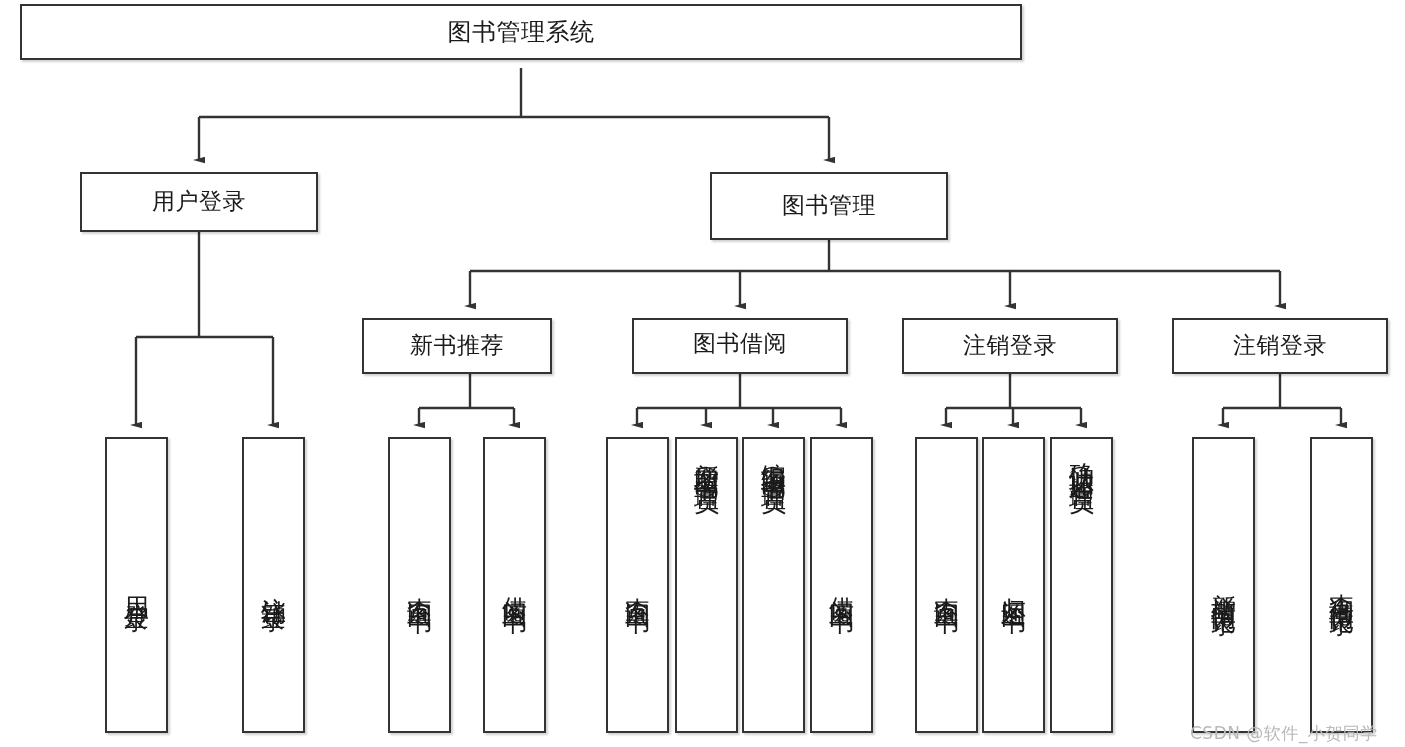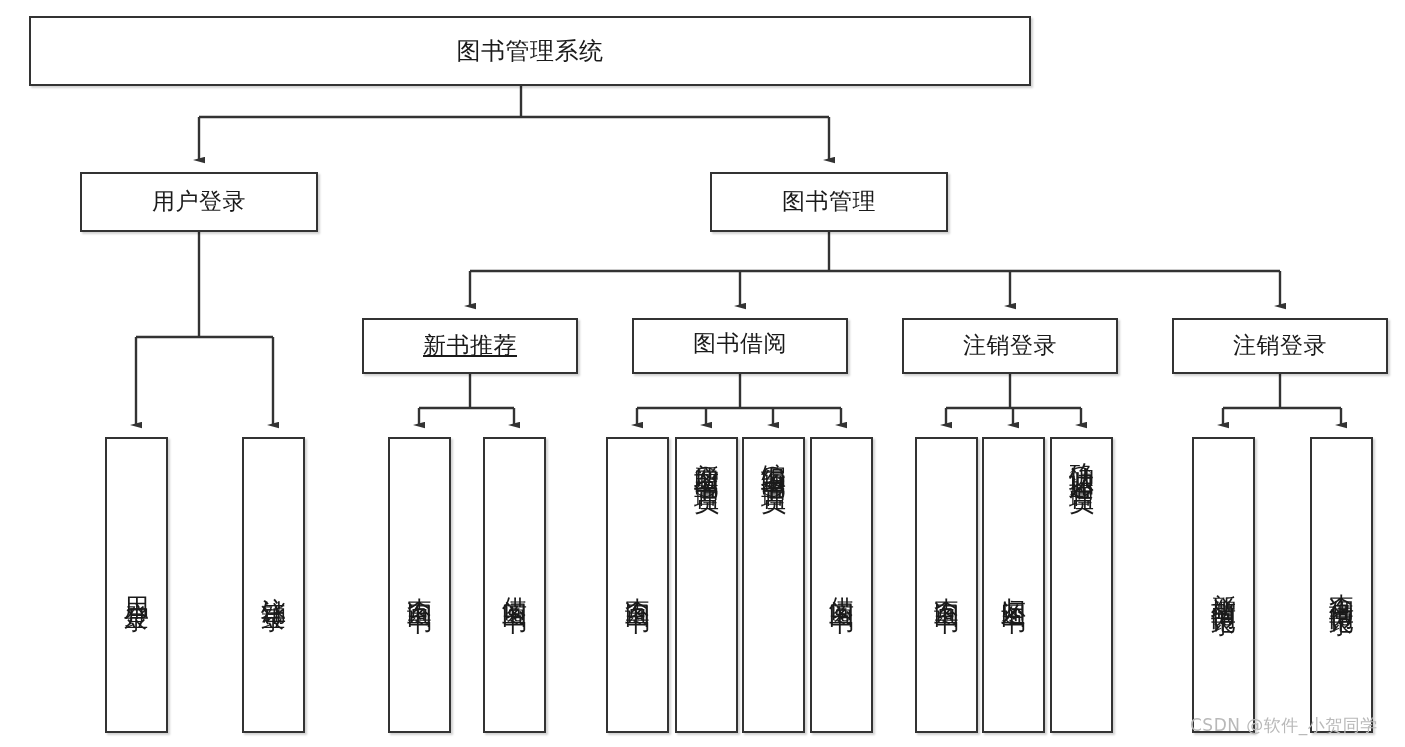--- a/index.html
+++ b/index.html
@@ -67,20 +67,21 @@
   
   .node.vert.tall {
     align-items: flex-start;
   }
   .watermark {
     position: absolute;
     font-size: 17px;
     color: #b9b9b9;
     white-space: nowrap;
     letter-spacing: 0.5px;
+    margin-top: 8px;
   }
 </style>
 </head>
 <body>
 
 <div id="canvas">
 
   <svg id="edges" viewBox="0 0 1405 747" width="1405" height="747" xmlns="http://www.w3.org/2000/svg">
     <defs>
       <marker id="arrowhead" markerWidth="10" markerHeight="12" refX="3.2" refY="6" orient="auto" markerUnits="userSpaceOnUse">
@@ -118,30 +119,30 @@
         <line x1="1013" y1="408" x2="1013" y2="425" marker-end="url(#arrowhead)"></line>
         <line x1="1081" y1="408" x2="1081" y2="425" marker-end="url(#arrowhead)"></line>
         <line x1="1280" y1="374" x2="1280" y2="408"></line>
         <line x1="1223" y1="408" x2="1341" y2="408"></line>
         <line x1="1223" y1="408" x2="1223" y2="425" marker-end="url(#arrowhead)"></line>
         <line x1="1341" y1="408" x2="1341" y2="425" marker-end="url(#arrowhead)"></line>
       </g>
   </svg>
 
   <div id="nodes">
-      <div class="node horiz root" style="left: 20px; top: 16px; width: 1002px; height: 70px; margin-left: 9px;">
+      <div class="node horiz root" style="left: 20px; top: 4px; width: 1002px; height: 56px;">
         <span class="node-label">图书管理系统</span>
       </div>
       <div class="node horiz" style="left: 80px; top: 172px; width: 238px; height: 60px;">
         <span class="node-label">用户登录</span>
       </div>
-      <div class="node horiz" style="left: 710px; top: 172px; width: 238px; height: 60px;">
+      <div class="node horiz" style="left: 710px; top: 172px; width: 238px; height: 68px;">
         <span class="node-label">图书管理</span>
       </div>
-      <div class="node horiz" style="left: 362px; top: 318px; width: 216px; height: 56px; text-decoration: underline;">
+      <div class="node horiz" style="left: 362px; top: 318px; width: 190px; height: 56px;">
         <span class="node-label">新书推荐</span>
       </div>
       <div class="node horiz" style="left: 632px; top: 318px; width: 216px; height: 56px; font-family: Liberation Mono, monospace;">
         <span class="node-label">图书借阅</span>
       </div>
       <div class="node horiz" style="left: 902px; top: 318px; width: 216px; height: 56px;">
         <span class="node-label">注销登录</span>
       </div>
       <div class="node horiz" style="left: 1172px; top: 318px; width: 216px; height: 56px;">
         <span class="node-label">注销登录</span>

